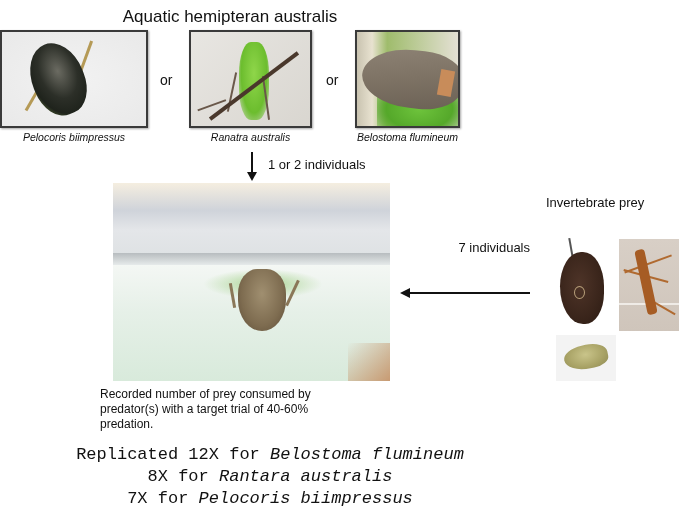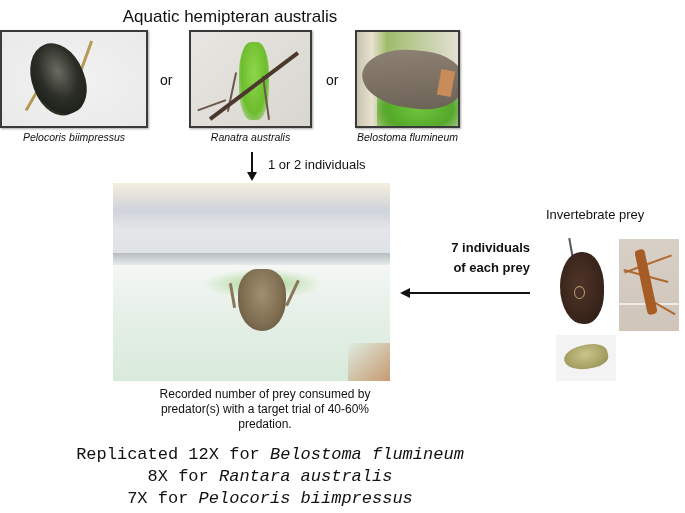--- a/index.html
+++ b/index.html
@@ -6,21 +6,21 @@
   body {
     width: 685px; height: 513px; background: #ffffff; position: relative; overflow: hidden;
     font-family: "Liberation Sans", sans-serif; color: #111;
   }
   .abs { position: absolute; }
   .title { left: 0; width: 460px; top: 7px; text-align: center; font-size: 17px; }
   .photo { box-sizing: border-box; border: 2px solid #3a3a3a; box-shadow: 1px 1px 2px rgba(0,0,0,0.35); overflow: hidden; }
   .caption { font-size: 10.5px; font-style: italic; text-align: center; }
   .or { font-size: 14px; }
   .label { font-size: 13px; }
-  .small { font-size: 12px; text-align: center; line-height: 15px; }
+  .small { font-size: 12px; text-align: left; line-height: 15px; }
   .repl { font-size: 17px; text-align: center; line-height: 22px; font-family: Liberation Mono, monospace; }
   .repl i { font-style: italic; }
   .arrow-v { width: 1.5px; background: #111; }
   .arrow-h { height: 2px; background: #111; }
 
   
   #p1 { left: 0; top: 30px; width: 148px; height: 98px; background: radial-gradient(ellipse at 50% 50%, #f2f2f2 0%, #e9e9e9 100%); }
   #p1 .bug { left: 30px; top: 10px; width: 52px; height: 74px; border-radius: 50% 50% 45% 45%;
     background: radial-gradient(ellipse at 55% 40%, #6b6b62 0%, #2c2f28 45%, #1f231c 70%, #6f8a43 95%); transform: rotate(-22deg); }
   #p1 .leg1 { left: 82px; top: 8px; width: 3px; height: 36px; background: #b59a56; transform: rotate(20deg); }
@@ -110,24 +110,23 @@
   <div class="abs top"></div>
   <div class="abs rim"></div>
   <div class="abs water"></div>
   <div class="abs weed"></div>
   <div class="abs legL"></div>
   <div class="abs legR"></div>
   <div class="abs bug"></div>
   <div class="abs wood"></div>
 </div>
 
-<div class="abs label" style="left:546px;top:207px;">Invertebrate prey</div>
-<div class="abs label" style="left:420px;top:238px;width:110px;text-align:right;line-height:20px;font-weight:bold;">
+<div class="abs label" style="left:546px;top:195px;">Invertebrate prey</div>
+<div class="abs label" style="left:420px;top:238px;width:110px;text-align:right;line-height:20px;">
   <div>7 individuals</div>
-  <div>of each prey</div>
 </div>
 <svg class="abs" style="left:400px;top:288px;" width="10" height="10">
     <polygon points="0,5 10,0 10,10" fill="#111"></polygon>
   </svg>
 <div class="abs arrow-h" style="left:408px;top:292px;width:122px;"></div>
 
 <div id="prey1" class="abs">
   <div class="abs antenna"></div>
   <div class="abs snail"></div>
   <div class="abs spot"></div>

